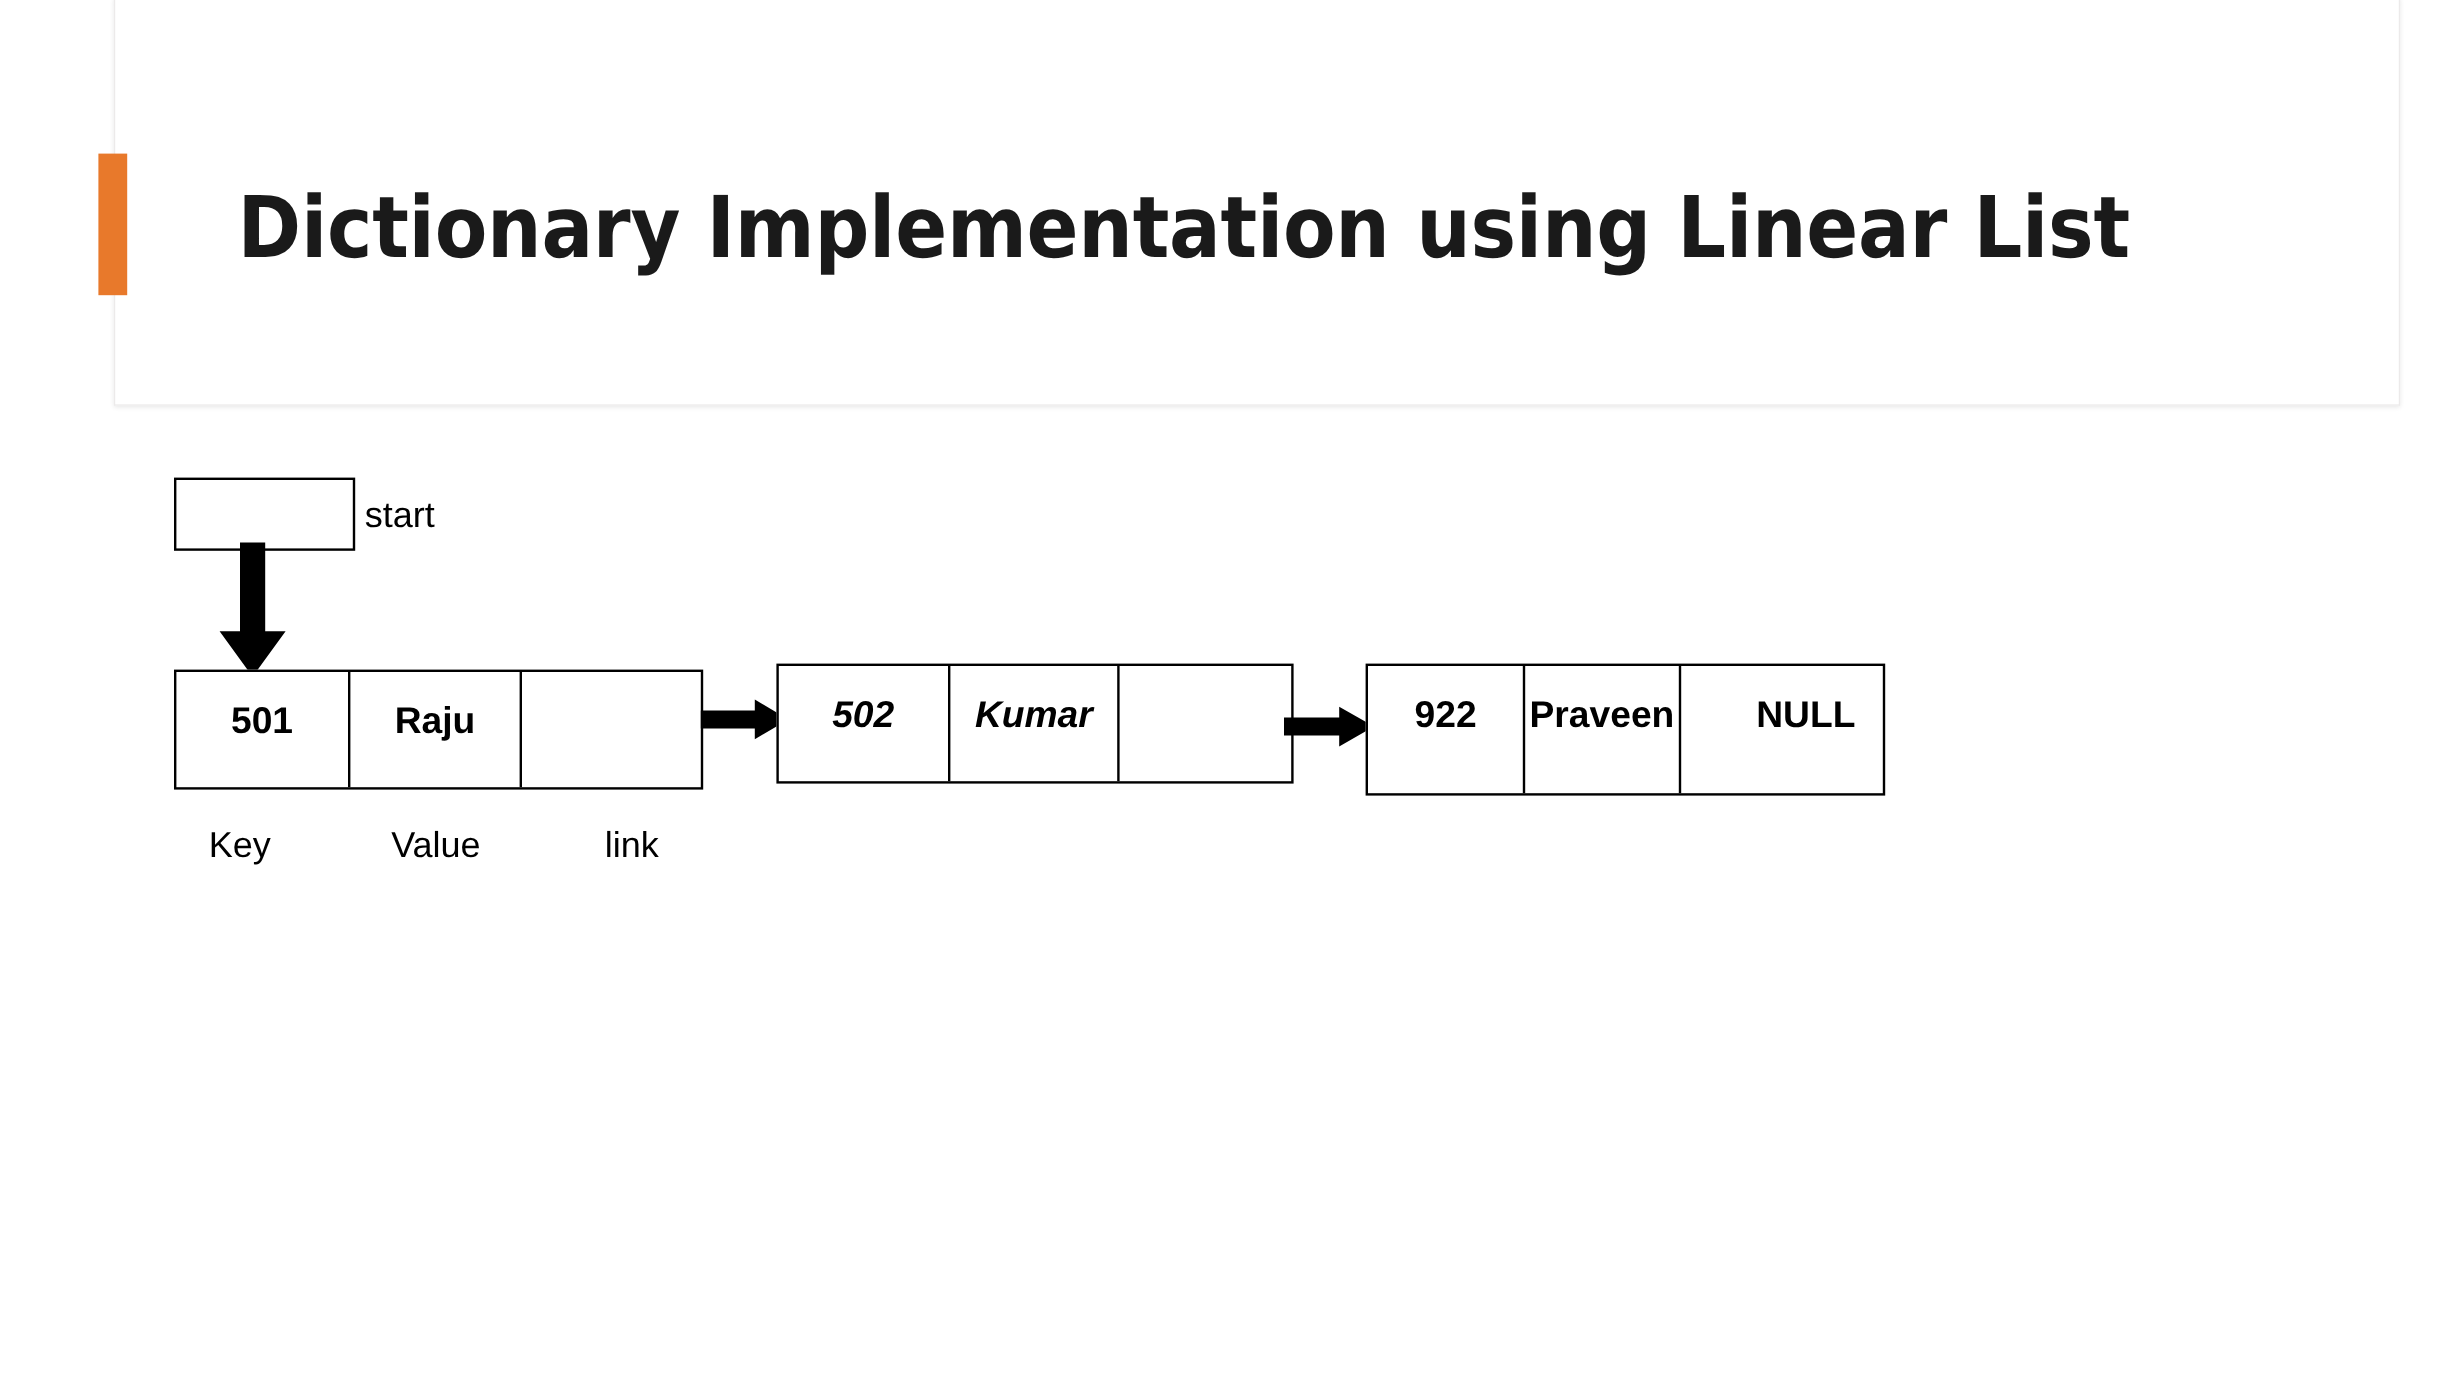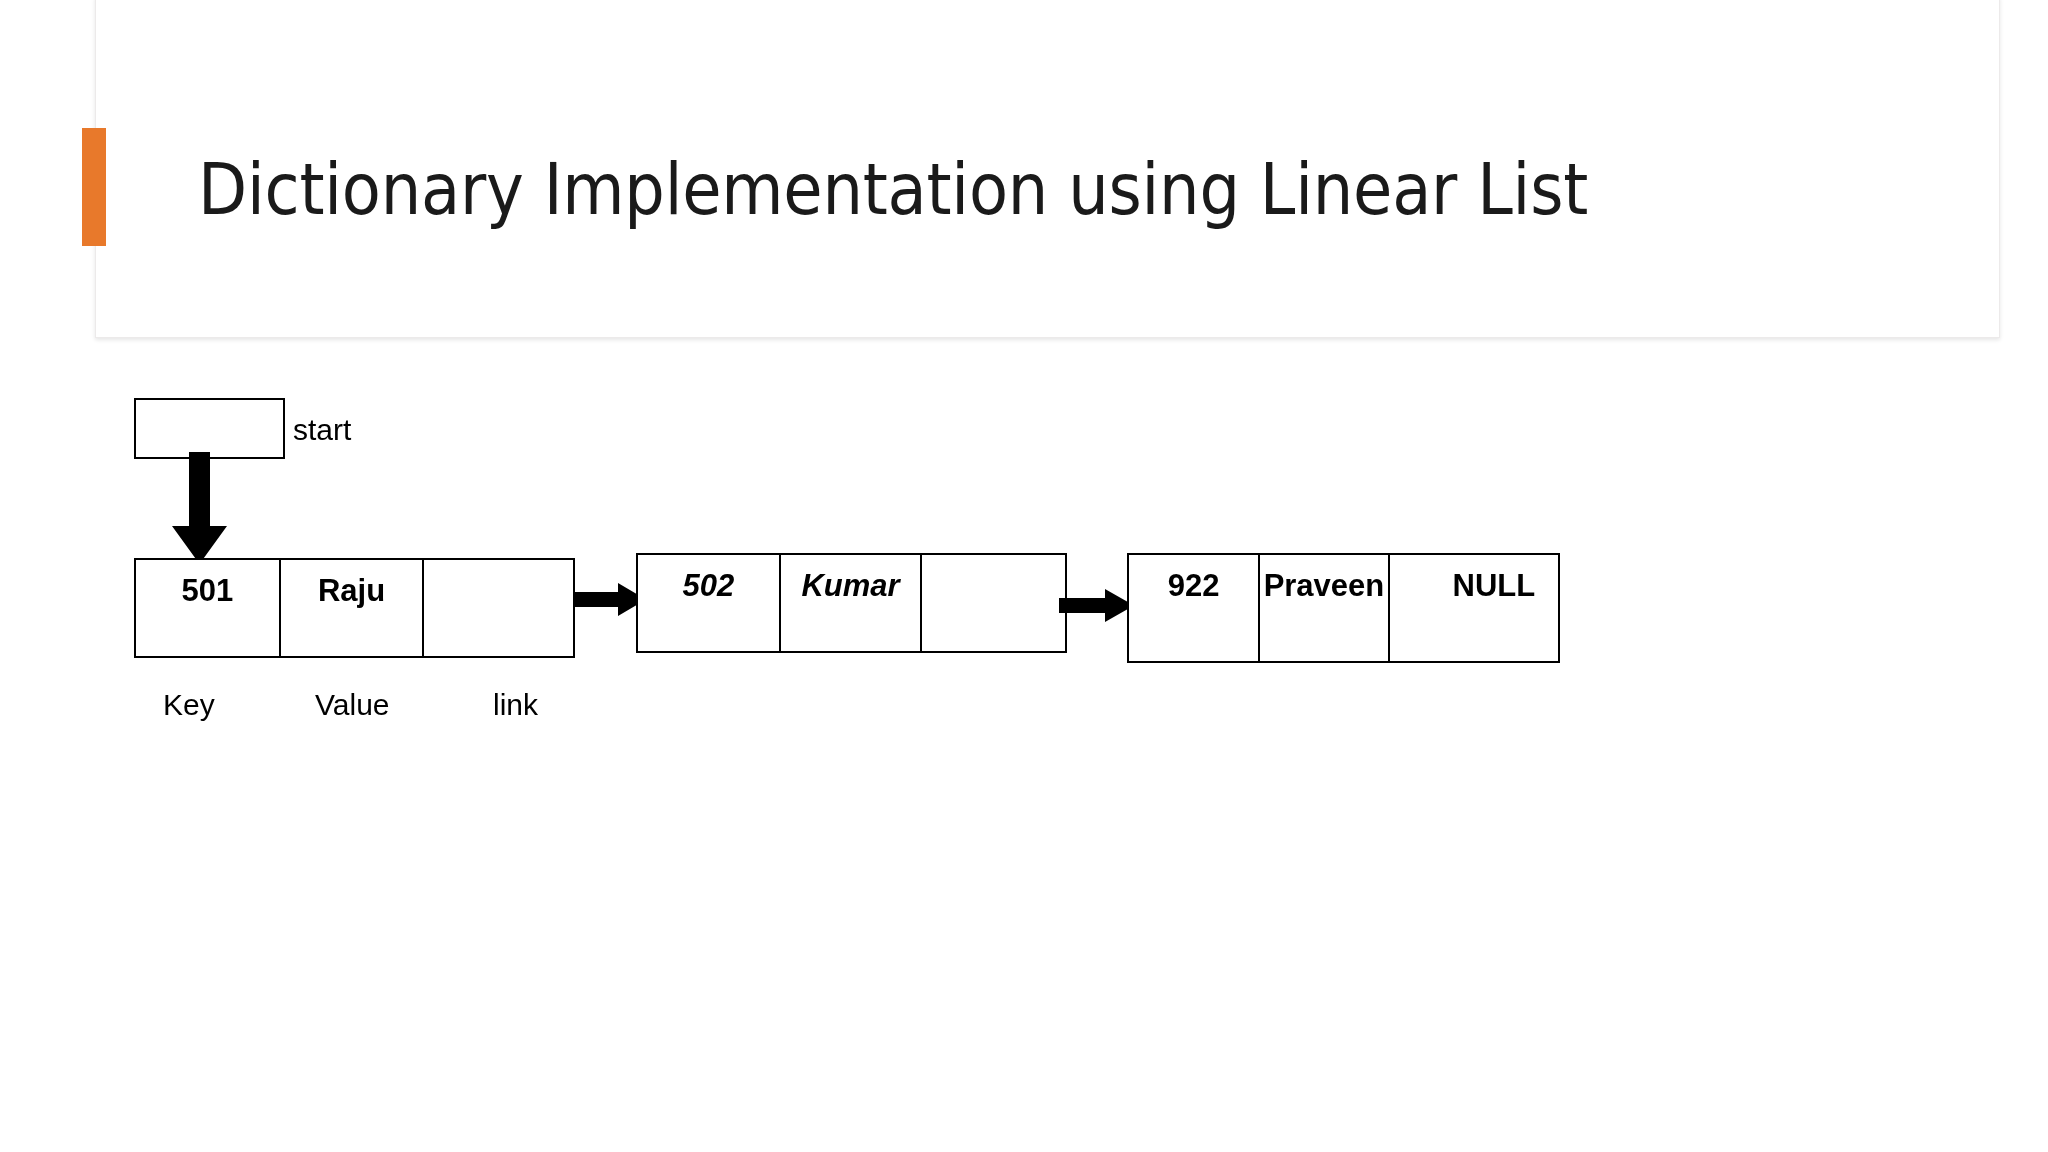--- a/index.html
+++ b/index.html
@@ -40,30 +40,30 @@
   #slide-title {
     position: absolute;
     left: 198px;
     top: 140px;
     width: 1700px;
     height: 100px;
     line-height: 100px;
     font-family: "DejaVu Sans Condensed", "Liberation Sans Narrow", "Liberation Sans", sans-serif;
     font-stretch: condensed;
     font-size: 71px;
-    font-weight: 400;
+    font-weight: 700;
     color: #1a1a1a;
     letter-spacing: -0.2px;
     white-space: nowrap;
   }
 
   
   #diagram {
     position: absolute;
-    left: 4px;
+    left: 15px;
     top: 0;
     width: 1708px;
     height: 1152px;
   }
 
   .node-box {
     position: absolute;
     display: flex;
     box-sizing: border-box;
     border: 2px solid #000000;
@@ -72,21 +72,21 @@
   .node-cell {
     box-sizing: border-box;
     border-right: 2px solid #000000;
     display: block;
     text-align: center;
     font-family: "Liberation Sans", sans-serif;
     font-weight: bold;
     font-size: 31px;
     line-height: 38px;
     color: #000000;
-    padding-top: 12px;
+    padding-top: 22px;
     overflow: hidden;
   }
   .node-cell:last-child { border-right: none; }
 
   
   #start-box {
     position: absolute;
     left: 130px;
     top: 398px;
     width: 151px;

